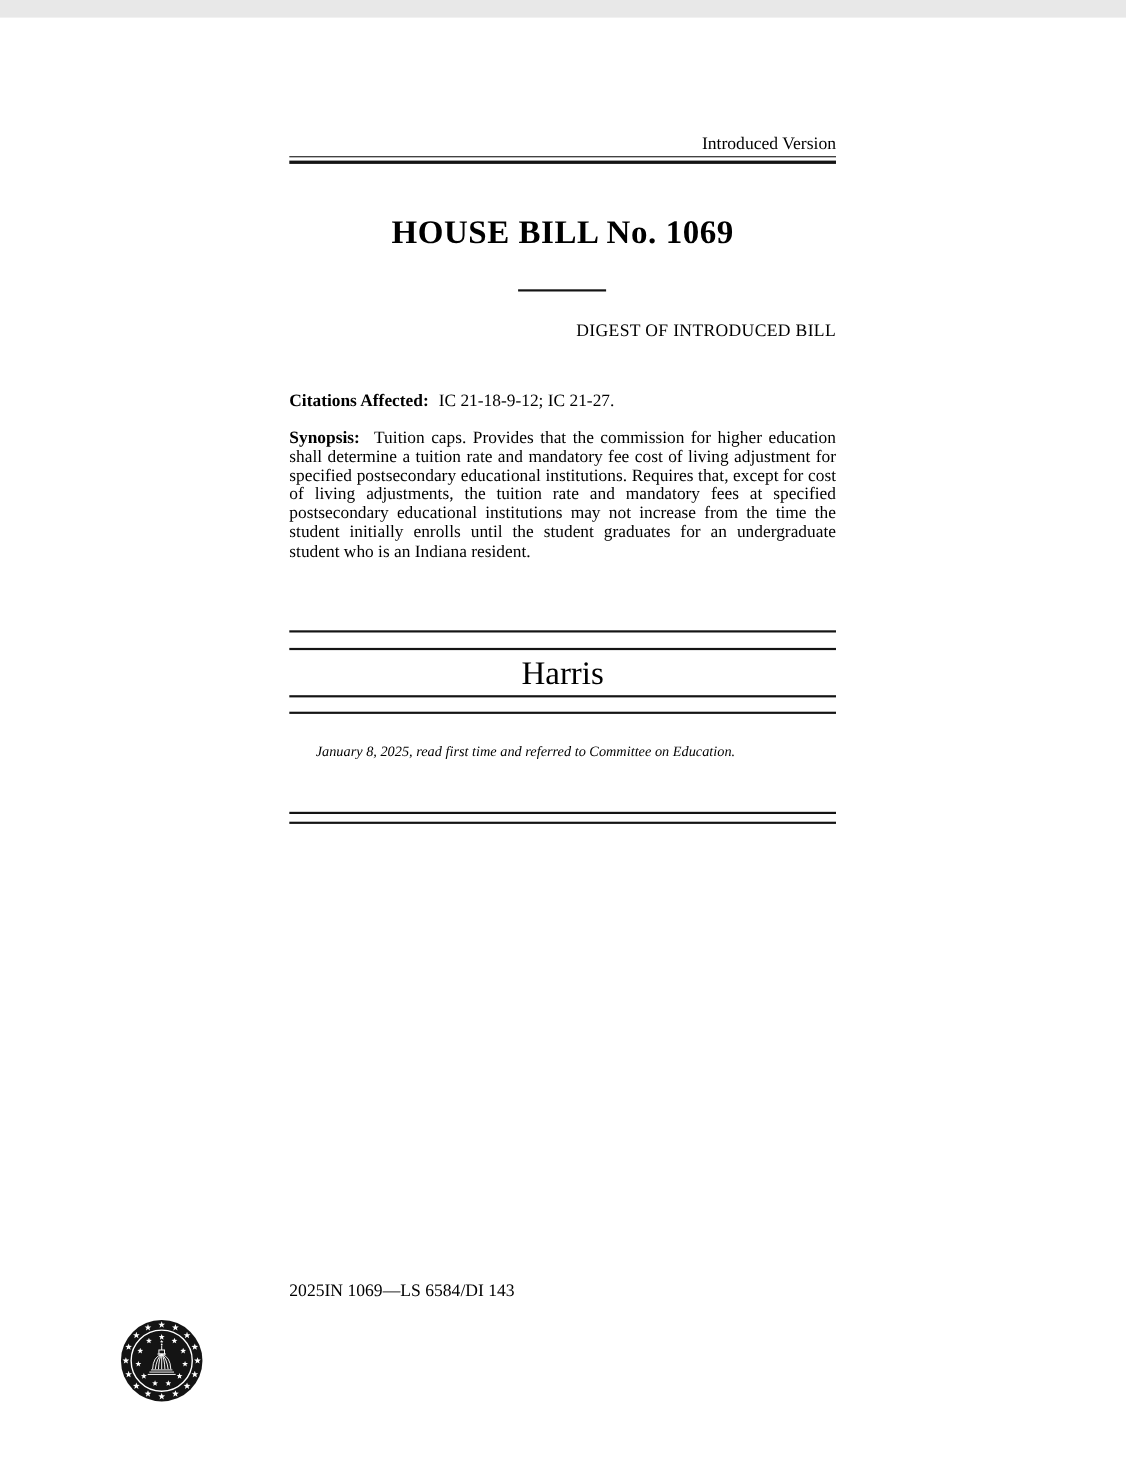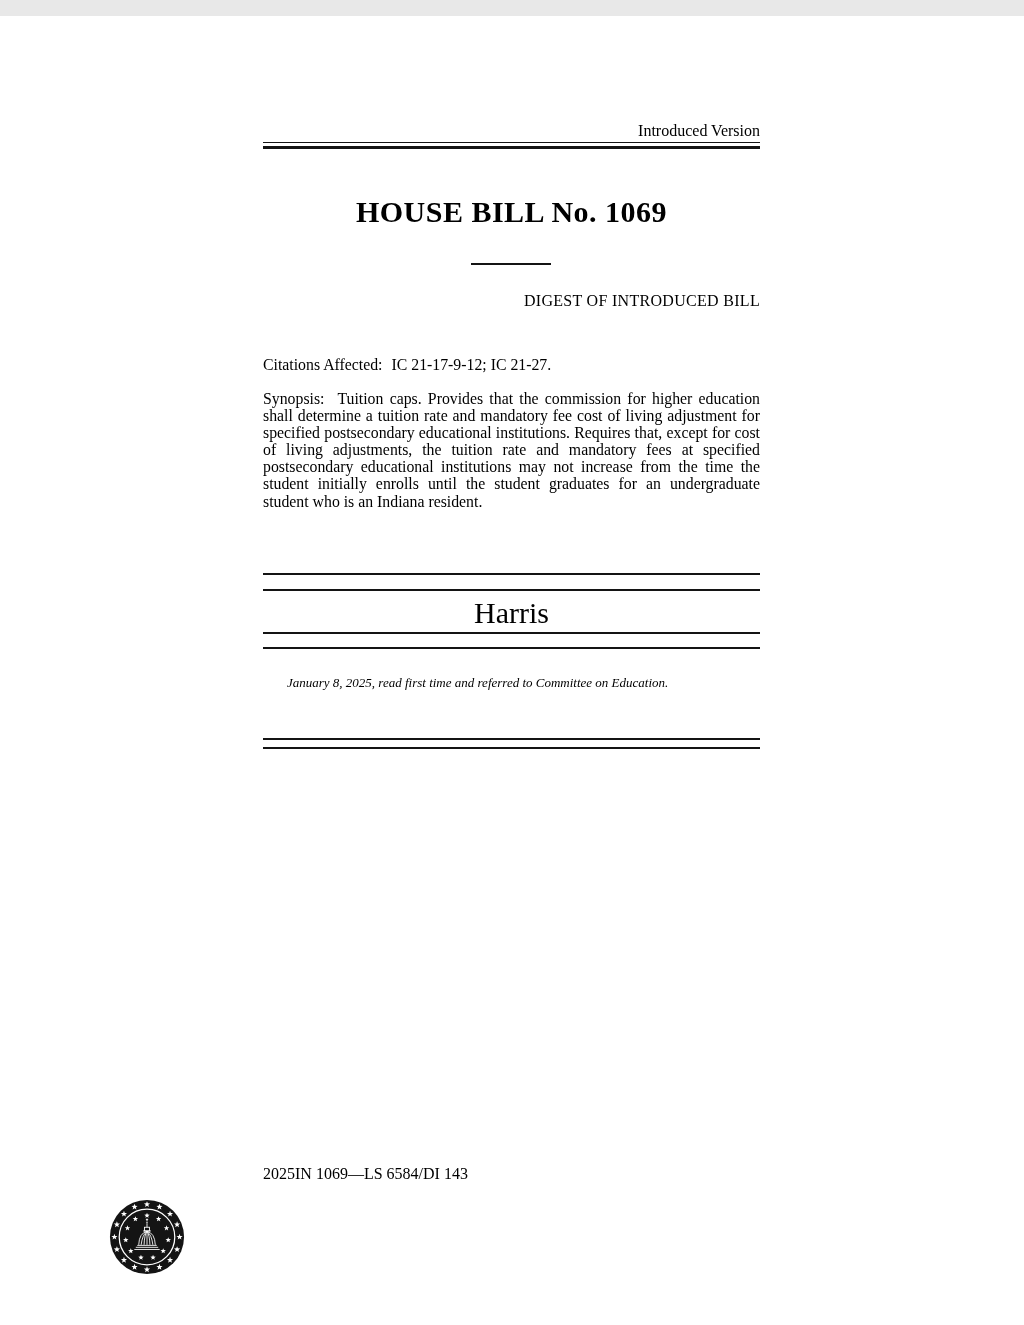--- a/index.html
+++ b/index.html
@@ -32,21 +32,21 @@
     width:80px;height:2.2px;background:#141414;
   }
   .digest-heading{
     top:276px;text-align:right;font-size:16px;letter-spacing:.3px;
   }
 
   .para{position:absolute;left:263px;width:497px;margin:0;font-size:15.8px;line-height:17.1px;}
   .citations{top:340px;}
   .synopsis{top:374px;text-align:justify;}
   .effective{top:509px;}
-  .para b{font-weight:normal;}
+  .para b{font-weight:bold;}
   .label-gap{margin-left:9px;}
   .label-gap-wide{margin-left:13px;font-family:Liberation Serif, serif;}
 
   .rule-a{top:556.5px;height:2.4px;}
   .rule-b{top:572.5px;height:2.4px;}
   .author-name{
     top:580px;text-align:center;
     font-size:30px;font-weight:normal;line-height:34px;margin:0;
   }
   .rule-c{top:615.5px;height:2.4px;}
@@ -74,21 +74,21 @@
 
   <div class="col version-block">Introduced Version</div>
   <div class="rule rule-header"></div>
 
   <h1 class="col bill-title">HOUSE BILL No. 1069</h1>
 
   <div class="short-rule"></div>
 
   <div class="col digest-heading">DIGEST OF INTRODUCED BILL</div>
 
-  <p class="para citations"><b>Citations Affected:</b><span class="label-gap">IC 21-17-9-12; IC 21-27.</span></p>
+  <p class="para citations"><b>Citations Affected:</b><span class="label-gap">IC 21-18-9-12; IC 21-27.</span></p>
 
   <p class="para synopsis"><b>Synopsis:</b><span class="label-gap-wide">Tuition caps. Provides that the commission for higher education shall determine a tuition rate and mandatory fee cost of living adjustment for specified postsecondary educational institutions. Requires that, except for cost of living adjustments, the tuition rate and mandatory fees at specified postsecondary educational institutions may not increase from the time the student initially enrolls until the student graduates for an undergraduate student who is an Indiana resident.</span></p>
 
 
   <div class="rule rule-a"></div>
   <div class="rule rule-b"></div>
 
   <h2 class="col author-name">Harris</h2>
 
   <div class="rule rule-c"></div>

